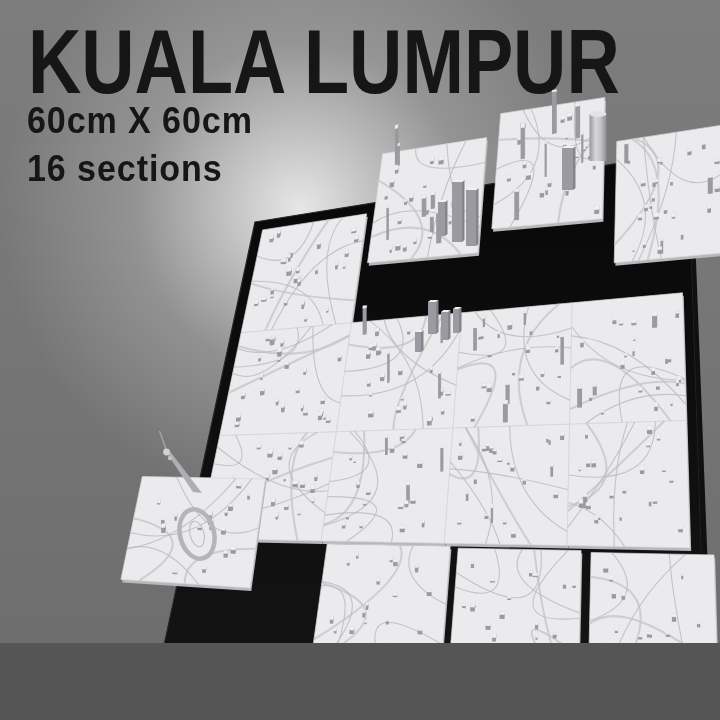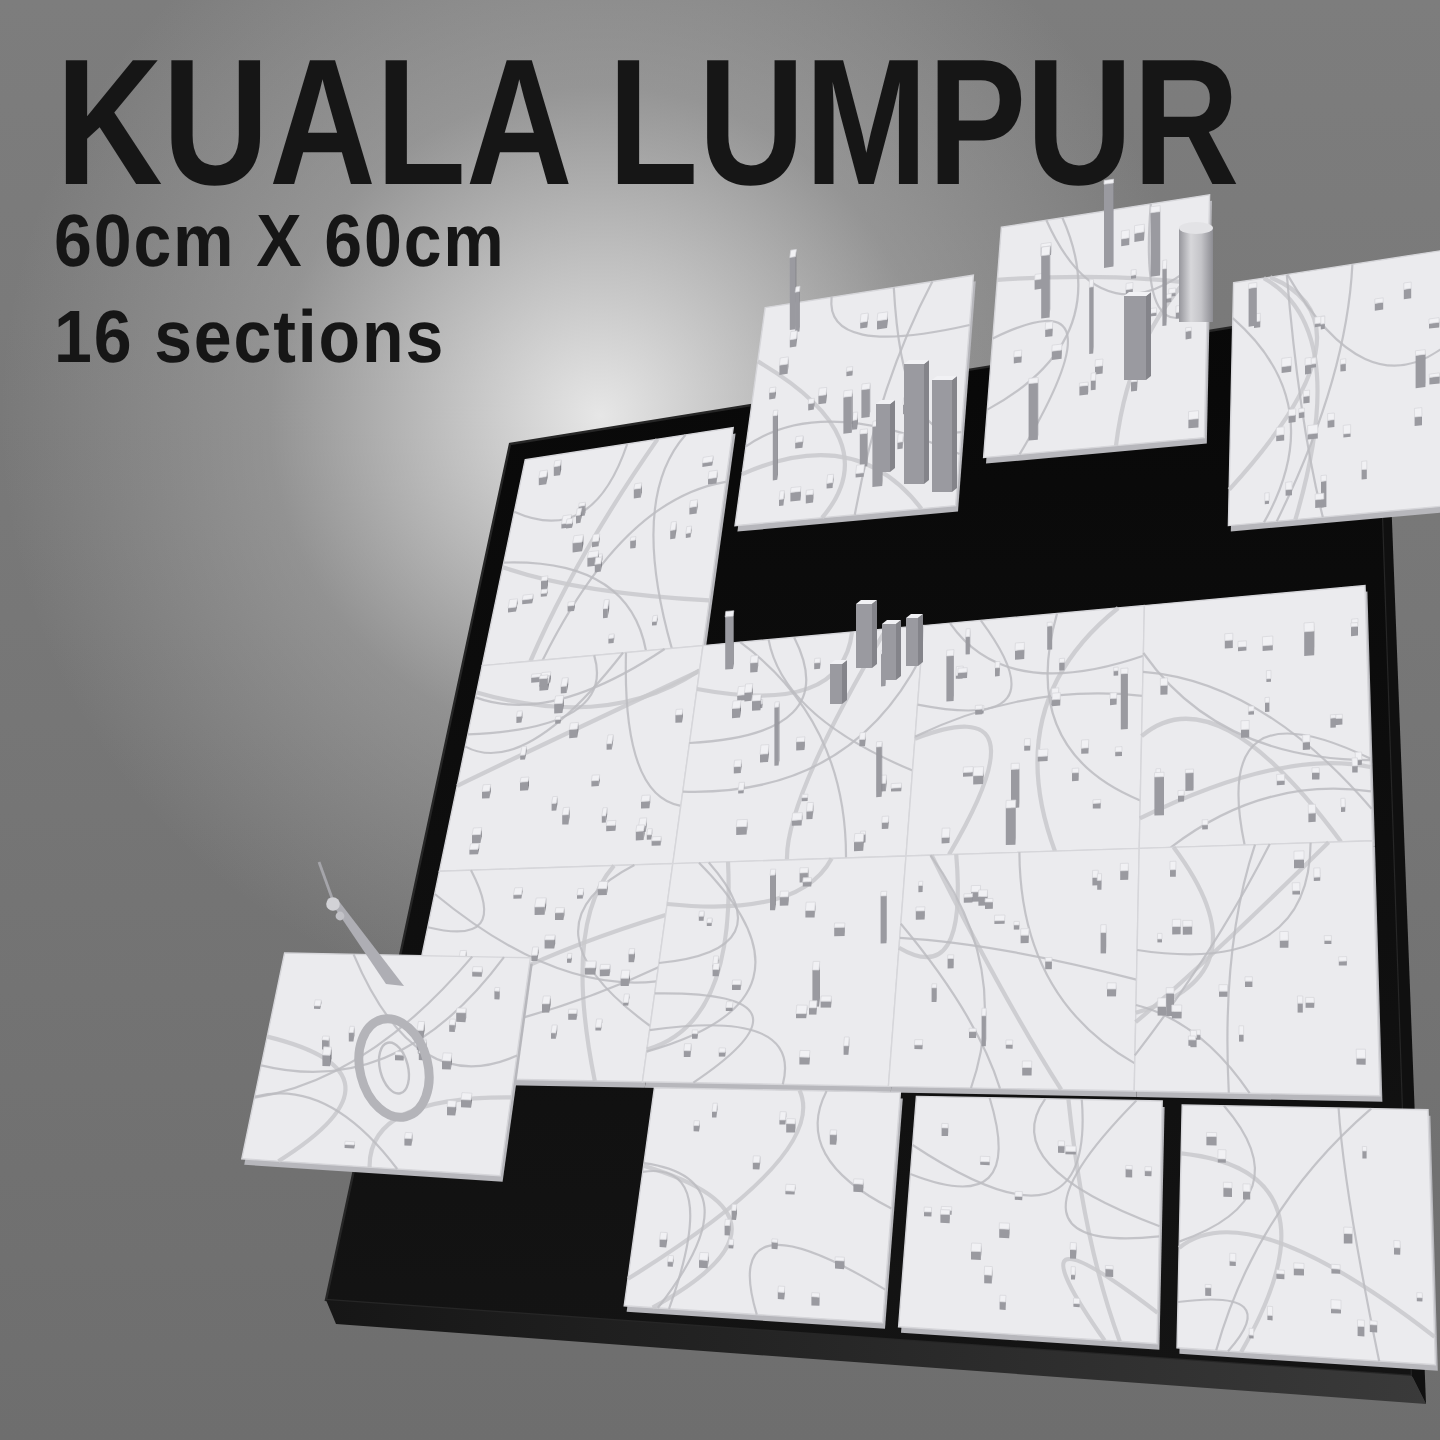--- a/index.html
+++ b/index.html
@@ -1,17 +1,17 @@
 <!DOCTYPE html>
 <html style="--bg-top: #7d7d7d; --bg-bottom: #6e6e6e; --text: #161616;"><head>
 <meta charset="utf-8">
 <style>
   html,body{margin:0;padding:0;background:#555;}
   .stage{
-    position:relative;width:720px;height:720px;overflow:hidden;
+    position:relative;width:720px;height:643px;overflow:hidden;
     font-family:"Liberation Sans","DejaVu Sans",sans-serif;
     background:
       radial-gradient(circle 300px at 300px 208px, rgba(240,240,240,.92) 0%, rgba(190,190,190,.38) 55%, rgba(120,120,120,0) 100%),
       linear-gradient(180deg, var(--bg-top,#7d7d7d) 0%, #767676 50%, var(--bg-bottom,#6e6e6e) 100%);
   }
   .title{
     position:absolute;left:28px;top:17px;margin:0;
     font-size:90px;font-weight:700;line-height:1;white-space:nowrap;
     color:var(--text,#161616);
     transform:scaleX(.82);transform-origin:left top;

